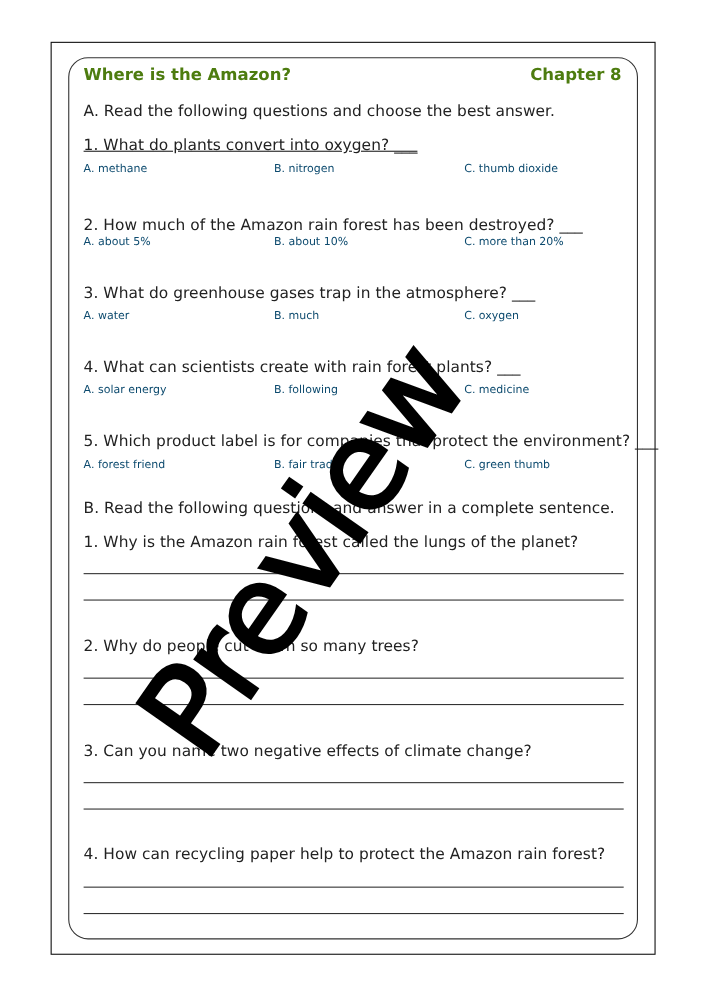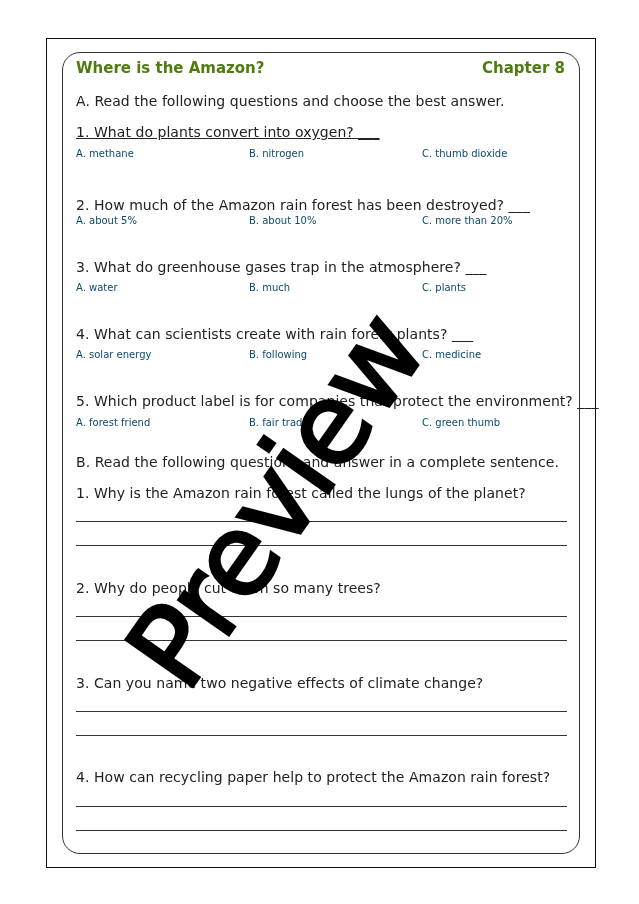--- a/index.html
+++ b/index.html
@@ -62,21 +62,21 @@
 <div class="opt" style="left:422px; top:148px;">C. thumb dioxide</div>
 
 <div class="txt" style="left:76px; top:175px;margin-top:22px;">2. How much of the Amazon rain forest has been destroyed? ___</div>
 <div class="opt" style="left:76px; top:215px;">A. about 5%</div>
 <div class="opt" style="left:249px; top:215px;">B. about 10%</div>
 <div class="opt" style="left:422px; top:215px;">C. more than 20%</div>
 
 <div class="txt" style="left:76px; top:259px;">3. What do greenhouse gases trap in the atmosphere? ___</div>
 <div class="opt" style="left:76px; top:282px;">A. water</div>
 <div class="opt" style="left:249px; top:282px;">B. much</div>
-<div class="opt" style="left:422px; top:282px;">C. plants</div>
+<div class="opt" style="left:422px; top:282px;">C. oxygen</div>
 
 <div class="txt" style="left:76px; top:326px;">4. What can scientists create with rain forest plants? ___</div>
 <div class="opt" style="left:76px; top:349px;">A. solar energy</div>
 <div class="opt" style="left:249px; top:349px;">B. following</div>
 <div class="opt" style="left:422px; top:349px;">C. medicine</div>
 
 <div class="txt" style="left:76px; top:393px;">5. Which product label is for companies that protect the environment? ___</div>
 <div class="opt" style="left:76px; top:417px;">A. forest friend</div>
 <div class="opt" style="left:249px; top:417px;">B. fair trade</div>
 <div class="opt" style="left:422px; top:417px;">C. green thumb</div>

